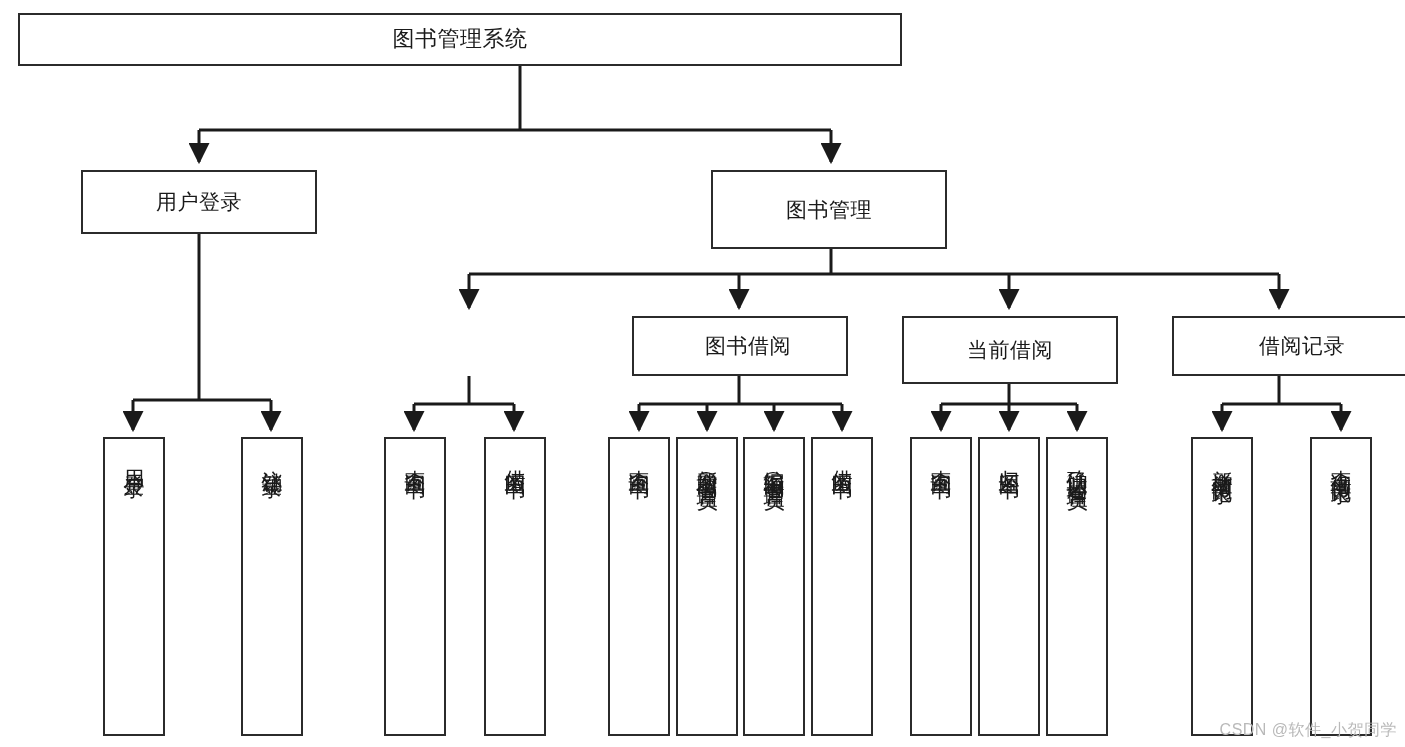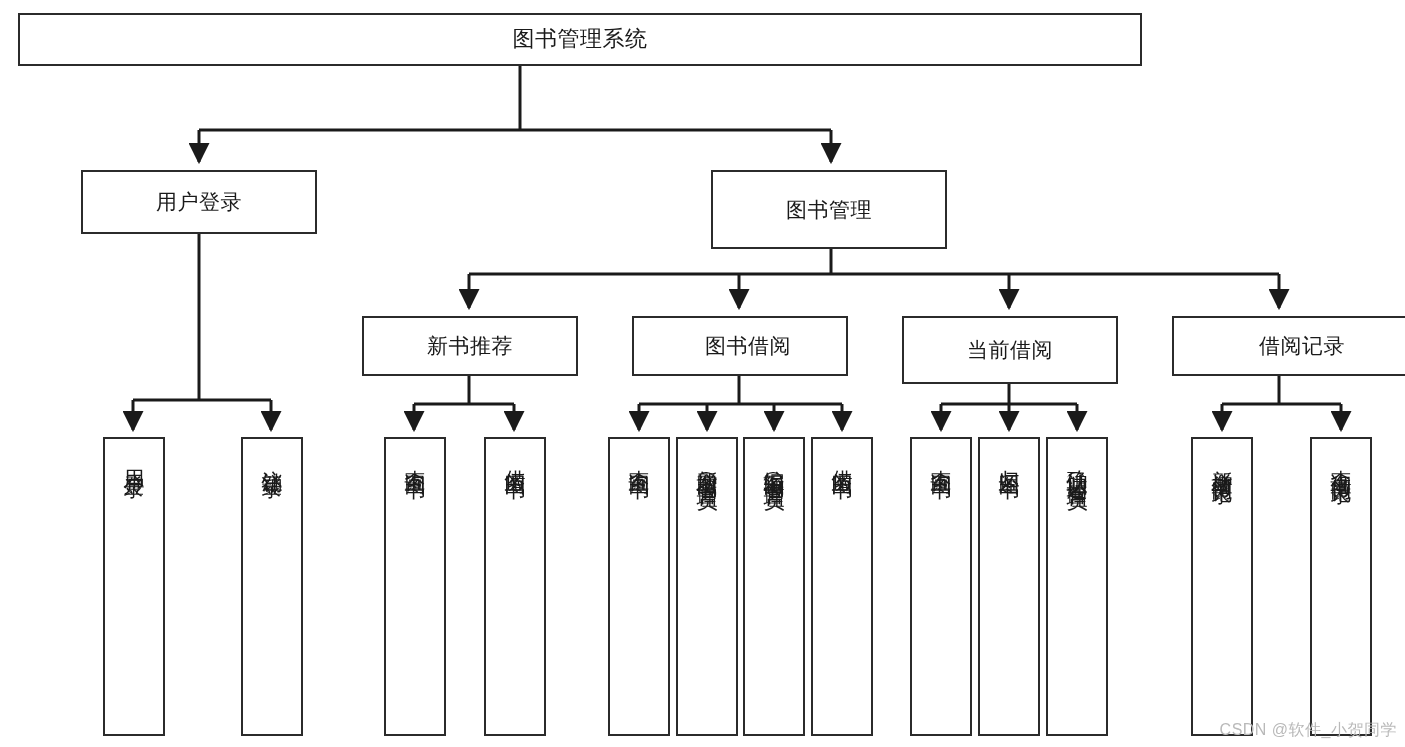--- a/index.html
+++ b/index.html
@@ -120,34 +120,31 @@
       <path d="M 1009 404 L 1009 430" marker-end="url(#arrow)"></path>
       <path d="M 1077 404 L 1077 430" marker-end="url(#arrow)"></path>
 
       <path d="M 1279 376 L 1279 404"></path>
       <path d="M 1222 404 L 1341 404"></path>
       <path d="M 1222 404 L 1222 430" marker-end="url(#arrow)"></path>
       <path d="M 1341 404 L 1341 430" marker-end="url(#arrow)"></path>
     </g>
   </svg>
 
-  <div class="node h root" style="left:18px; top:13px; width:1124px; height:53px;">
+  <div class="node h root" style="left:18px; top:13px; width:884px; height:53px;">
     <span class="lbl">图书管理系统</span>
   </div>
 
   <div class="node h" style="left:81px; top:170px; width:236px; height:64px;">
     <span class="lbl">用户登录</span>
   </div>
   <div class="node h" style="left:711px; top:170px; width:236px; height:79px;">
     <span class="lbl">图书管理</span>
   </div>
 
-  <div class="node h" style="left:362px; top:316px; width:216px; height:60px;">
-    <span class="lbl">新书推荐</span>
-  </div>
   <div class="node h" style="left:632px; top:316px; width:216px; height:60px;padding-left:16px;">
     <span class="lbl">图书借阅</span>
   </div>
   <div class="node h" style="left:902px; top:316px; width:216px; height:68px;">
     <span class="lbl">当前借阅</span>
   </div>
   <div class="node h" style="left:1172px; top:316px; width:260px; height:60px;">
     <span class="lbl">借阅记录</span>
   </div>
 

